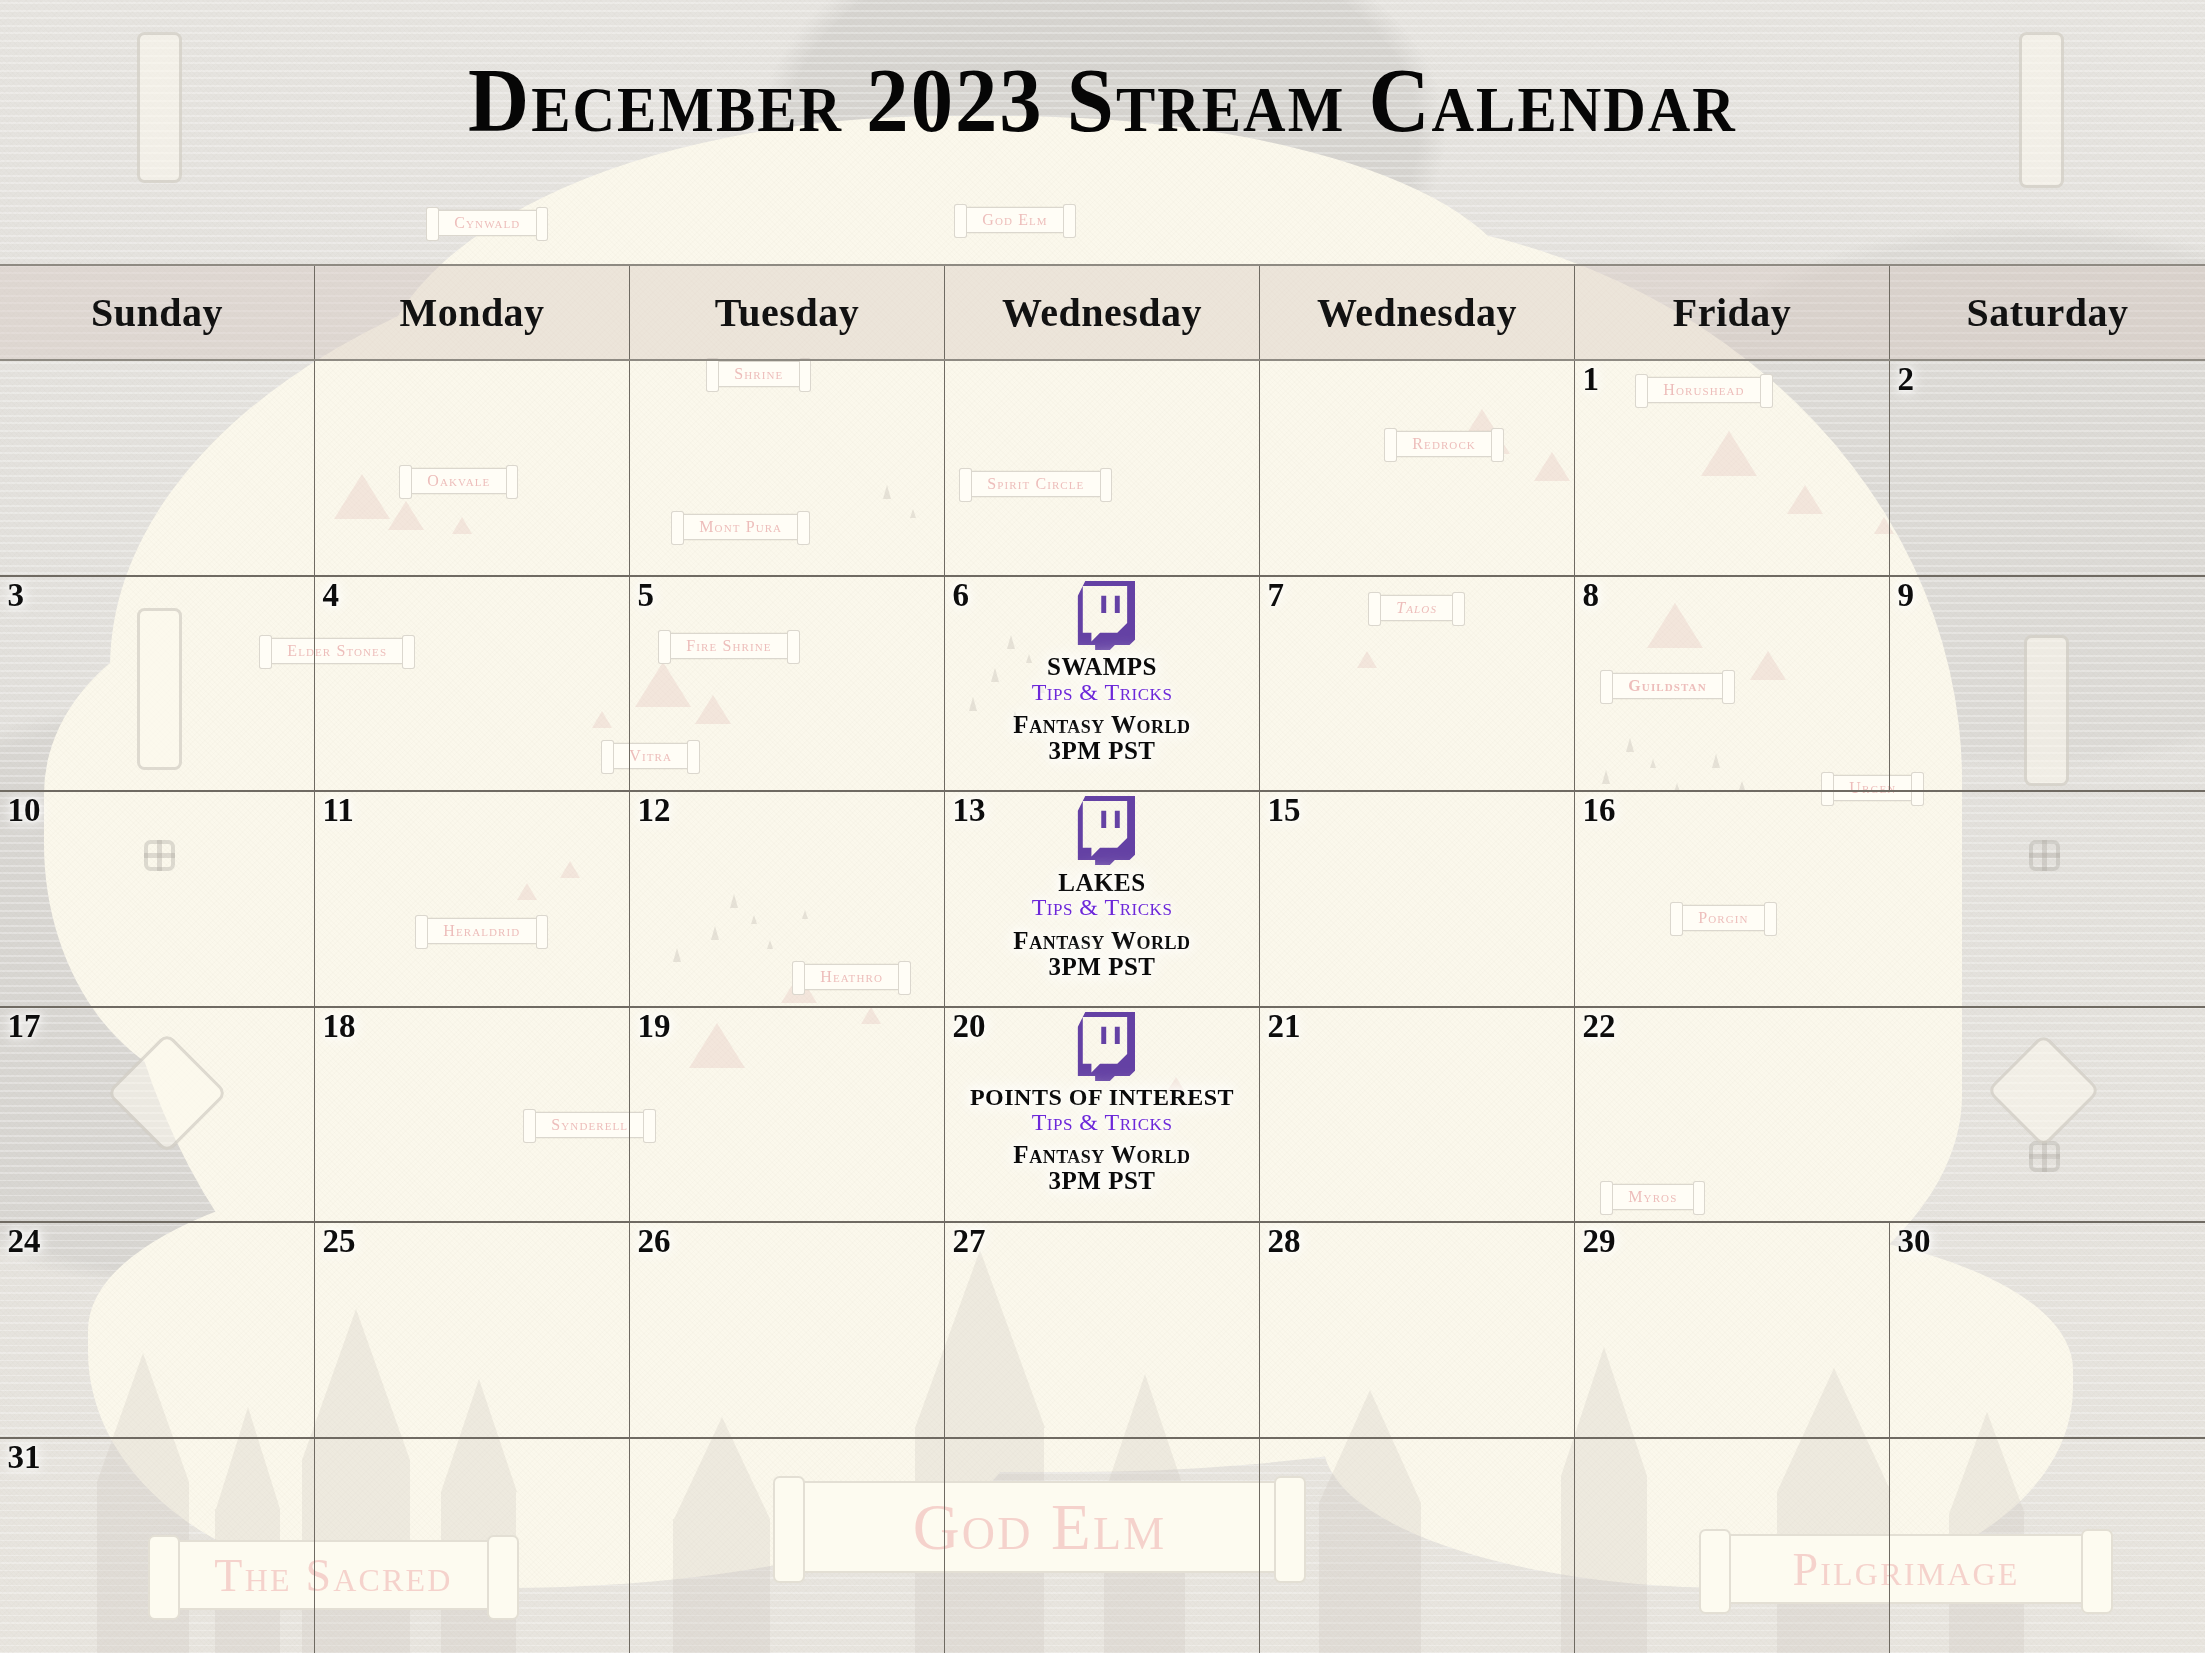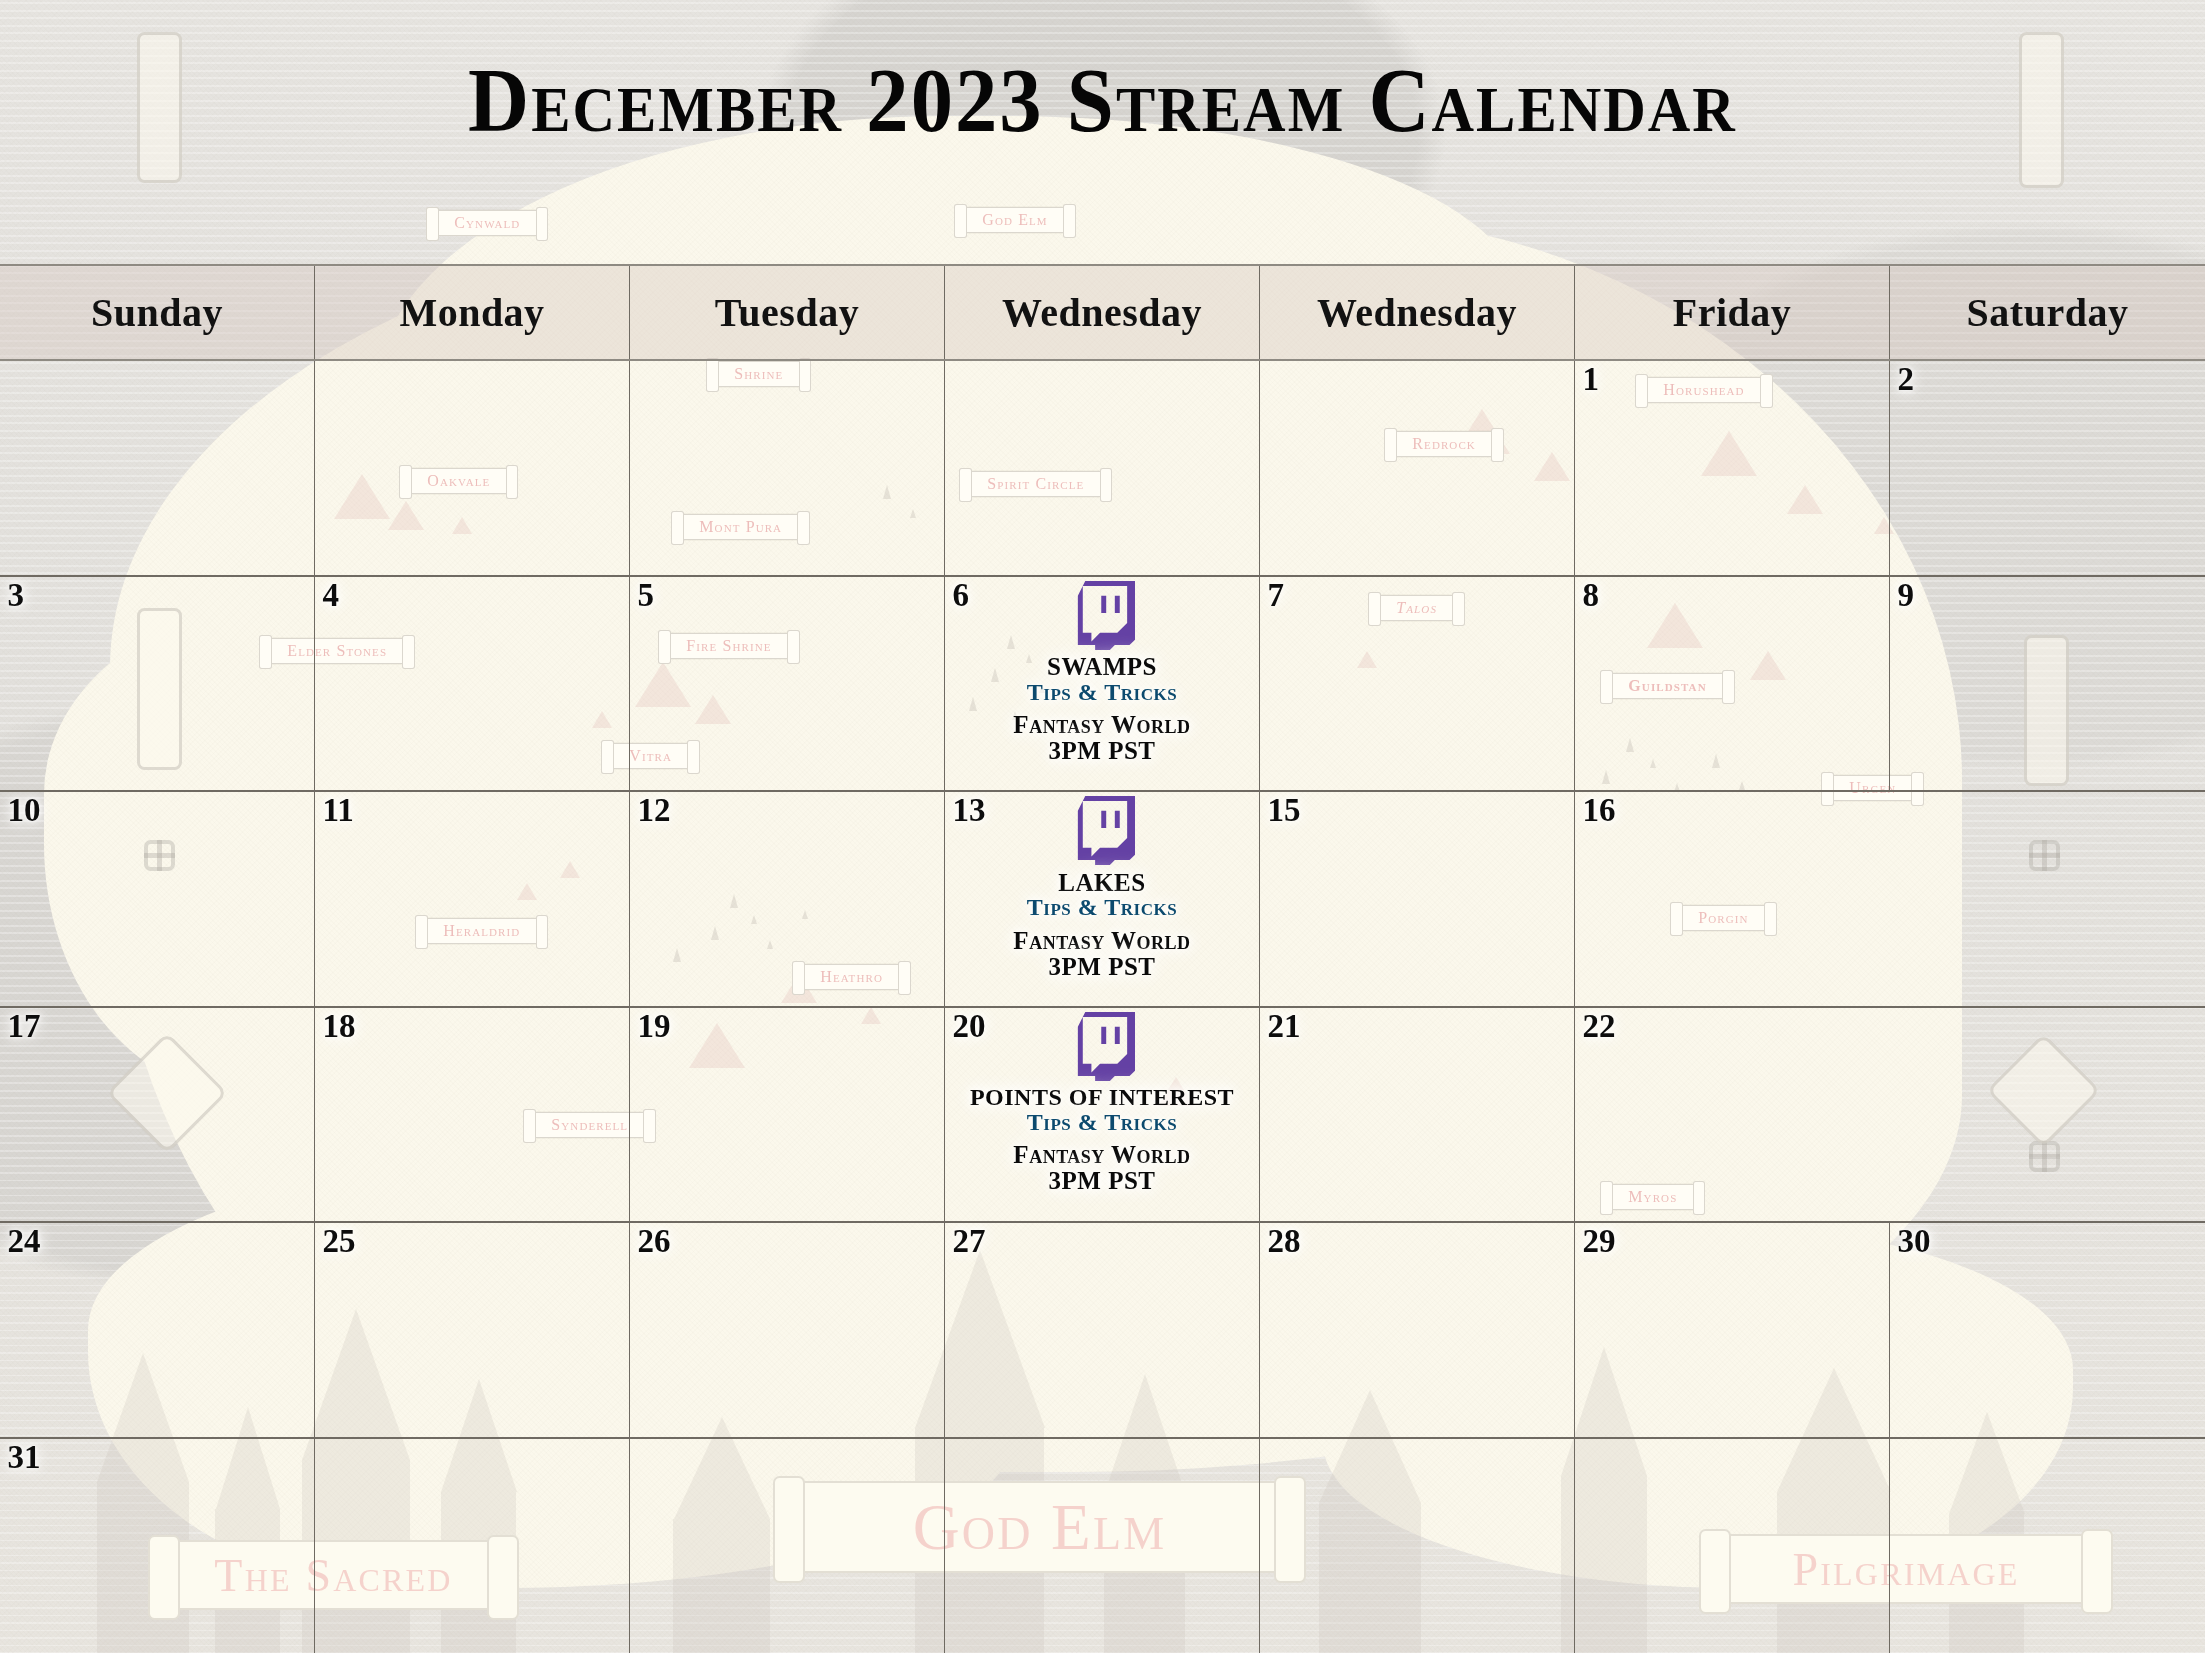--- a/index.html
+++ b/index.html
@@ -293,24 +293,24 @@
     font-size: 25px;
     font-weight: bold;
     font-variant: small-caps;
     letter-spacing: 0.5px;
     color: #0a0a0a;
     line-height: 1.02;
     text-shadow: 0 0 6.5px #fff, 0 0 12px #fff, 0 0 18.3px #fff, 0 0 25px #fff;
   }
   .ev-sub {
     font-size: 24px;
-    font-weight: bold;
+    font-weight: normal;
     font-variant: small-caps;
     letter-spacing: 0.5px;
-    color: #0c4a6e;
+    color: #6d28d9;
     line-height: 1.04;
     text-shadow: 0 0 6.5px #fff, 0 0 12px #fff, 0 0 18.3px #fff, 0 0 25px #fff;
   }
   .ev-game {
     margin-top: 7.5px;
     font-size: 25px;
     font-weight: bold;
     font-variant: small-caps;
     letter-spacing: 0.5px;
     color: #0a0a0a;

